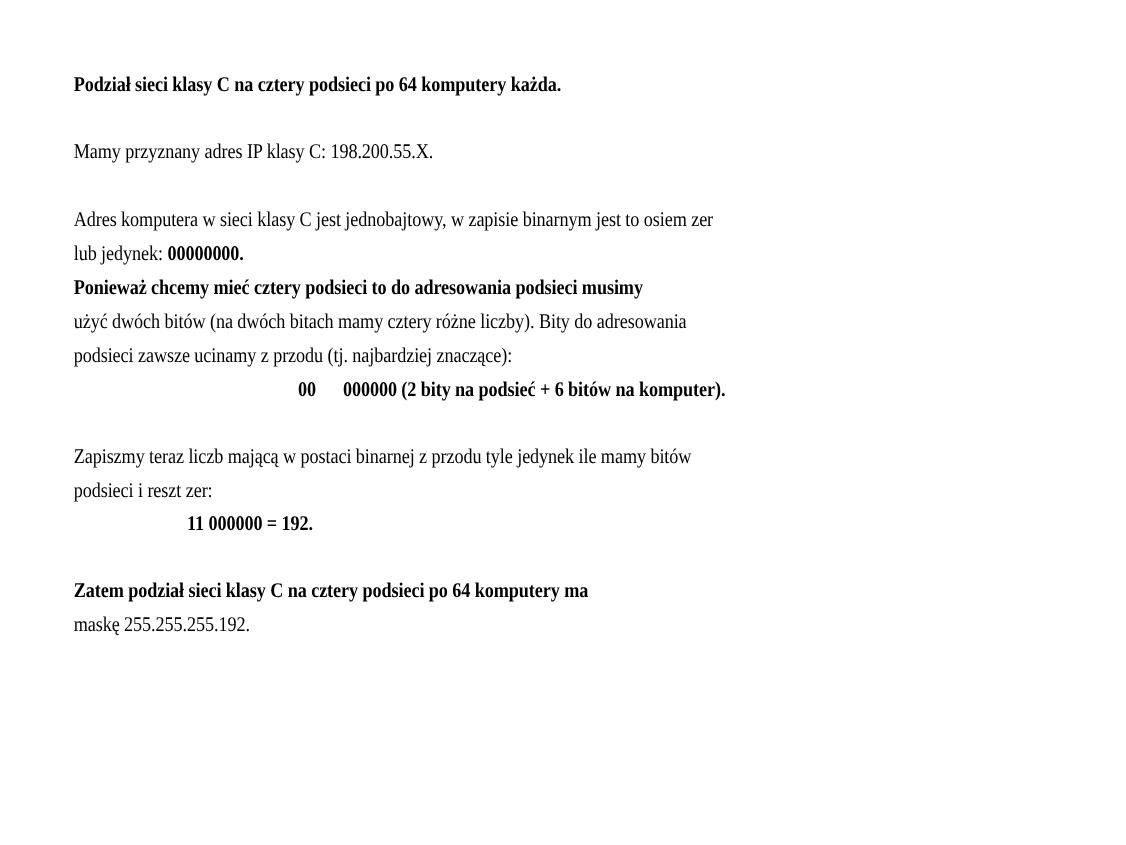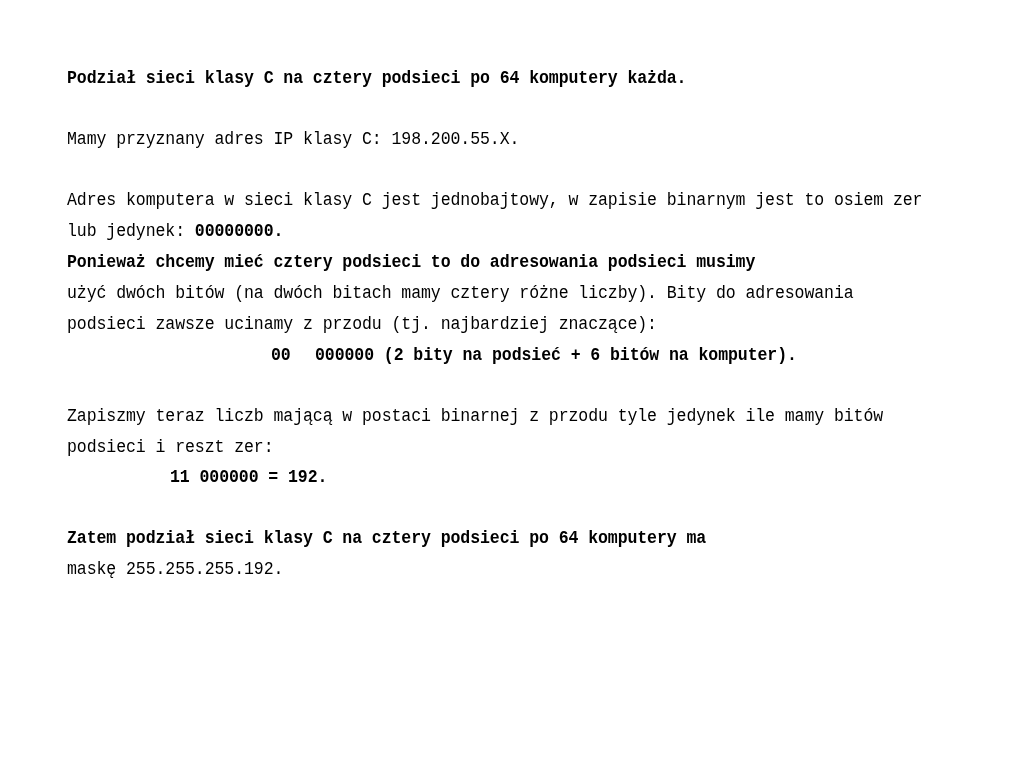--- a/index.html
+++ b/index.html
@@ -9,21 +9,21 @@
       height: 768px;
       background: #ffffff;
       overflow: hidden;
     }
     .slide {
       position: relative;
       width: 911px;
       height: 768px;
       background: #ffffff;
       color: #000000;
-      font-family: Liberation Mono, monospace;
+      font-family: Liberation Serif, serif;
     }
     .line {
       position: absolute;
       left: 67px;
       font-size: 19px;
       line-height: 24px;
       white-space: nowrap;
       transform-origin: 0 50%;
       transform: scaleX(0.87);
       letter-spacing: -0.1px;

